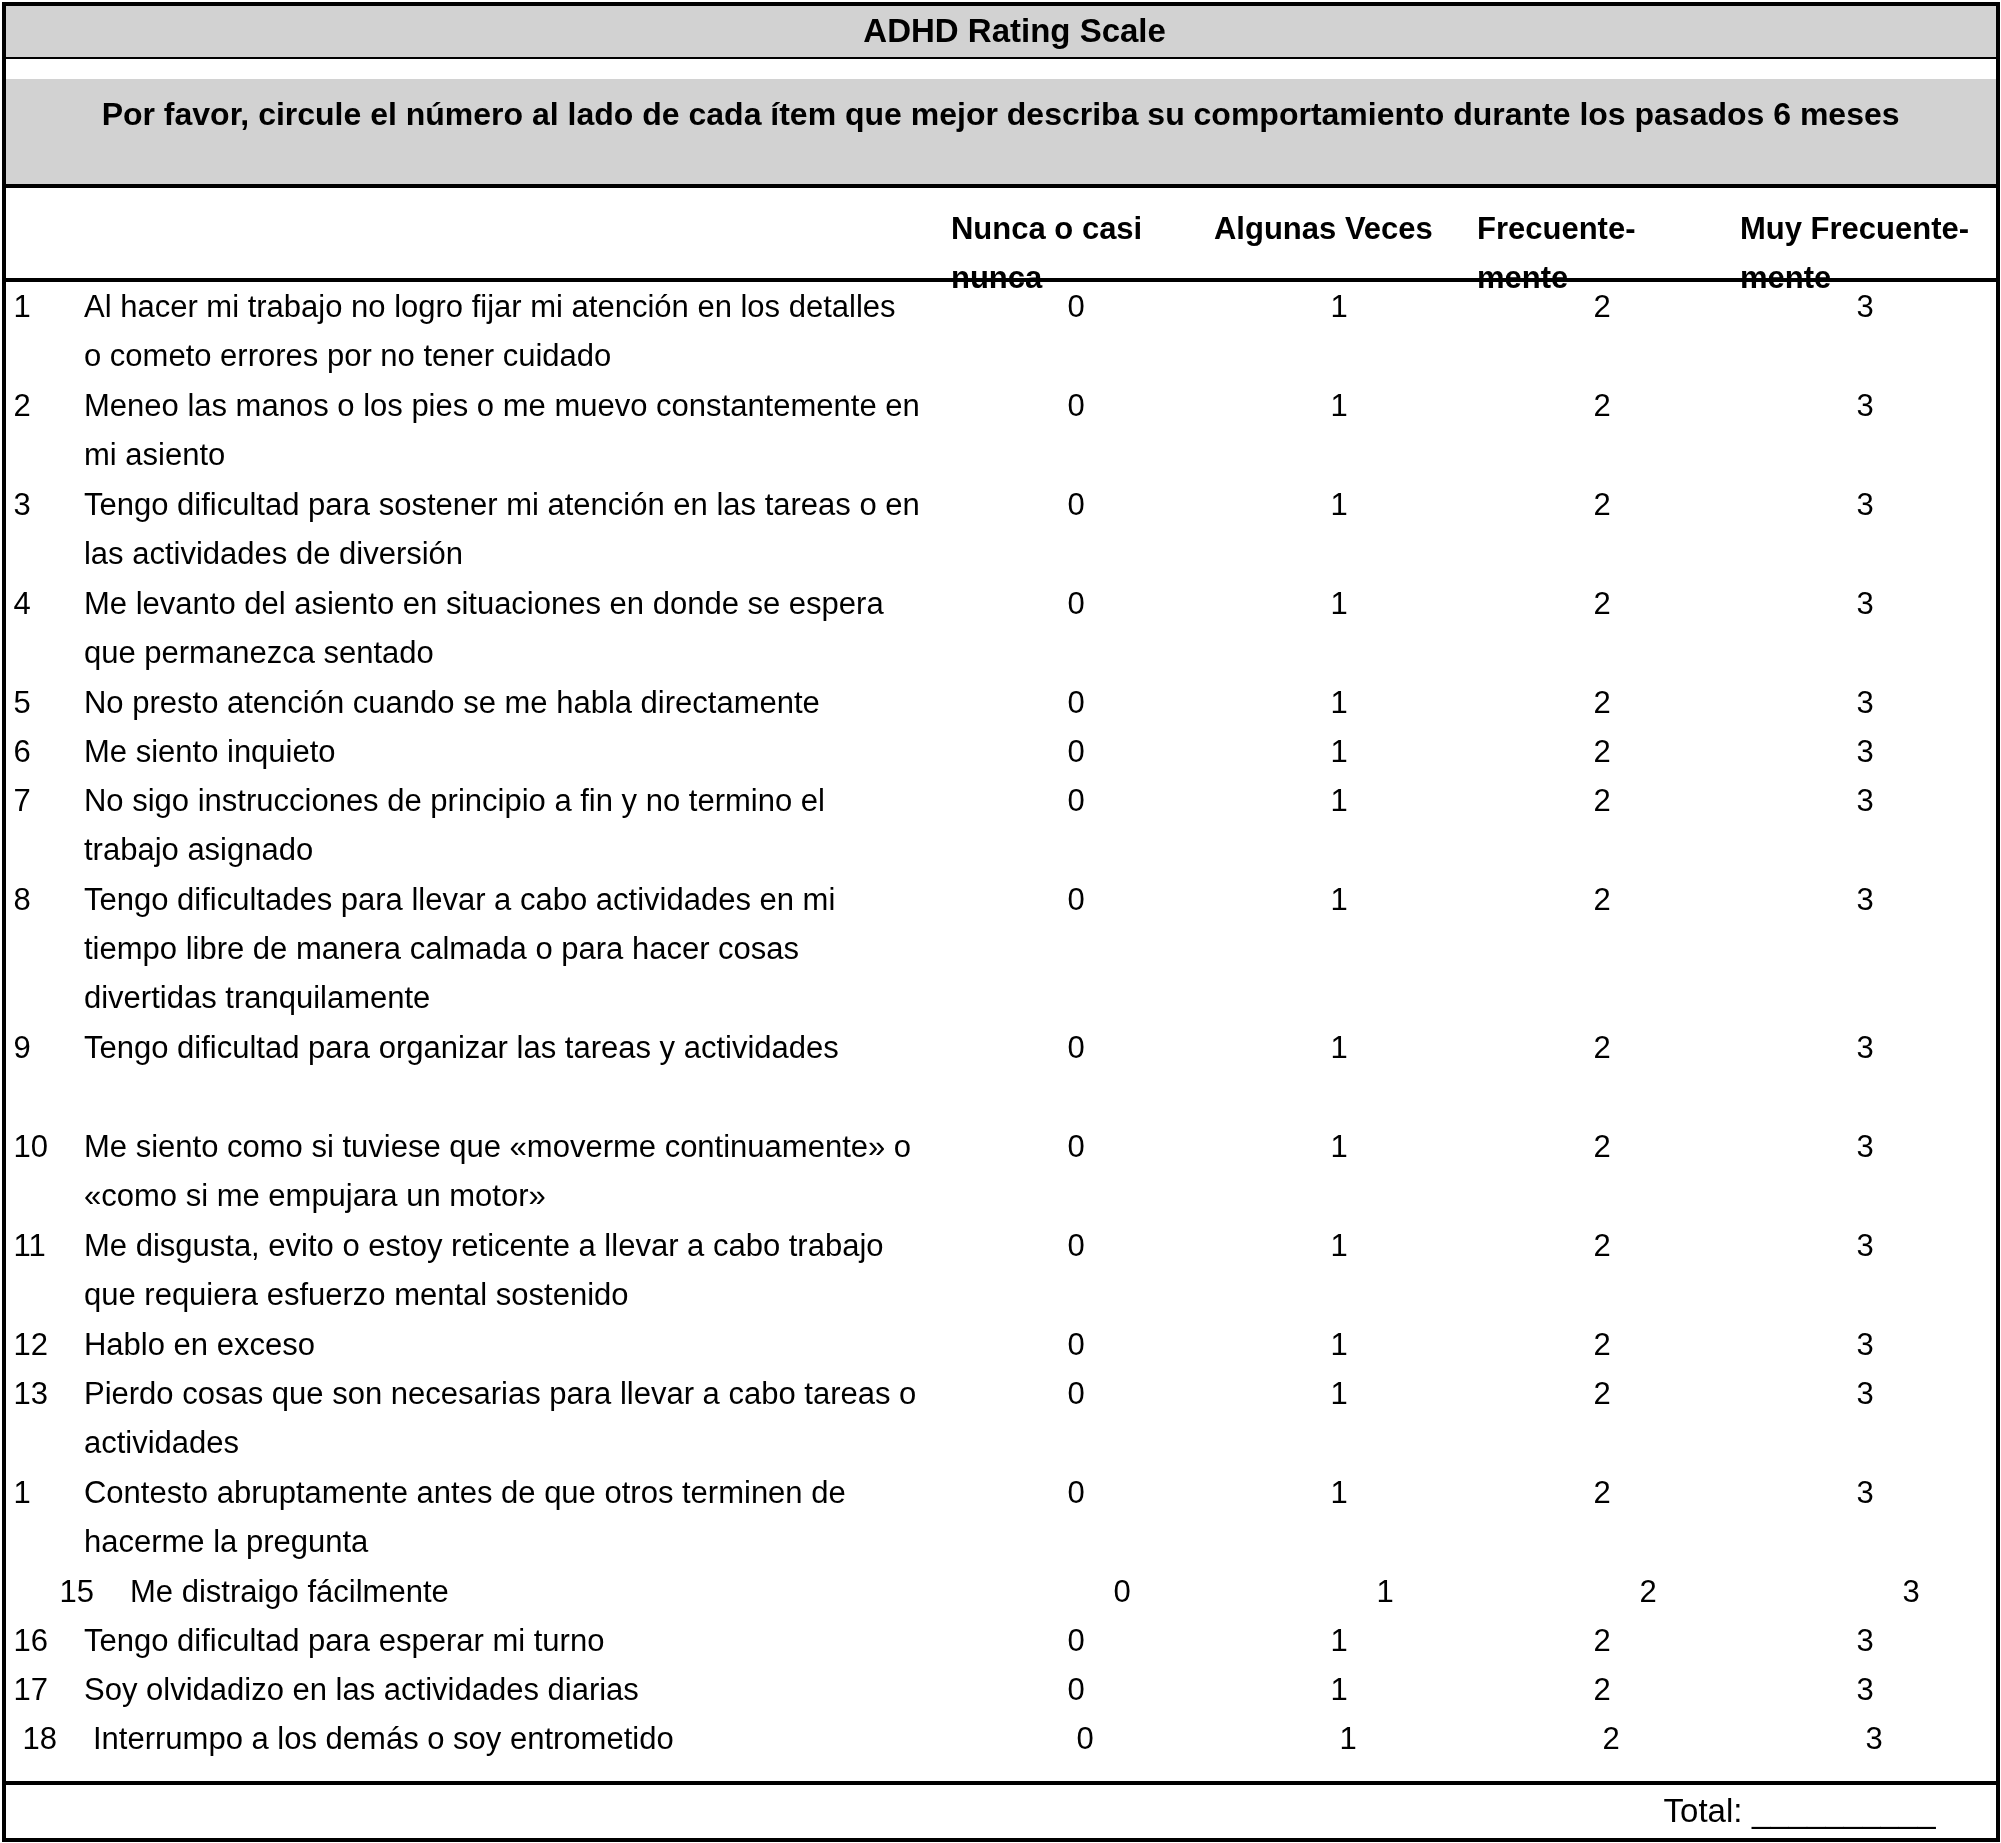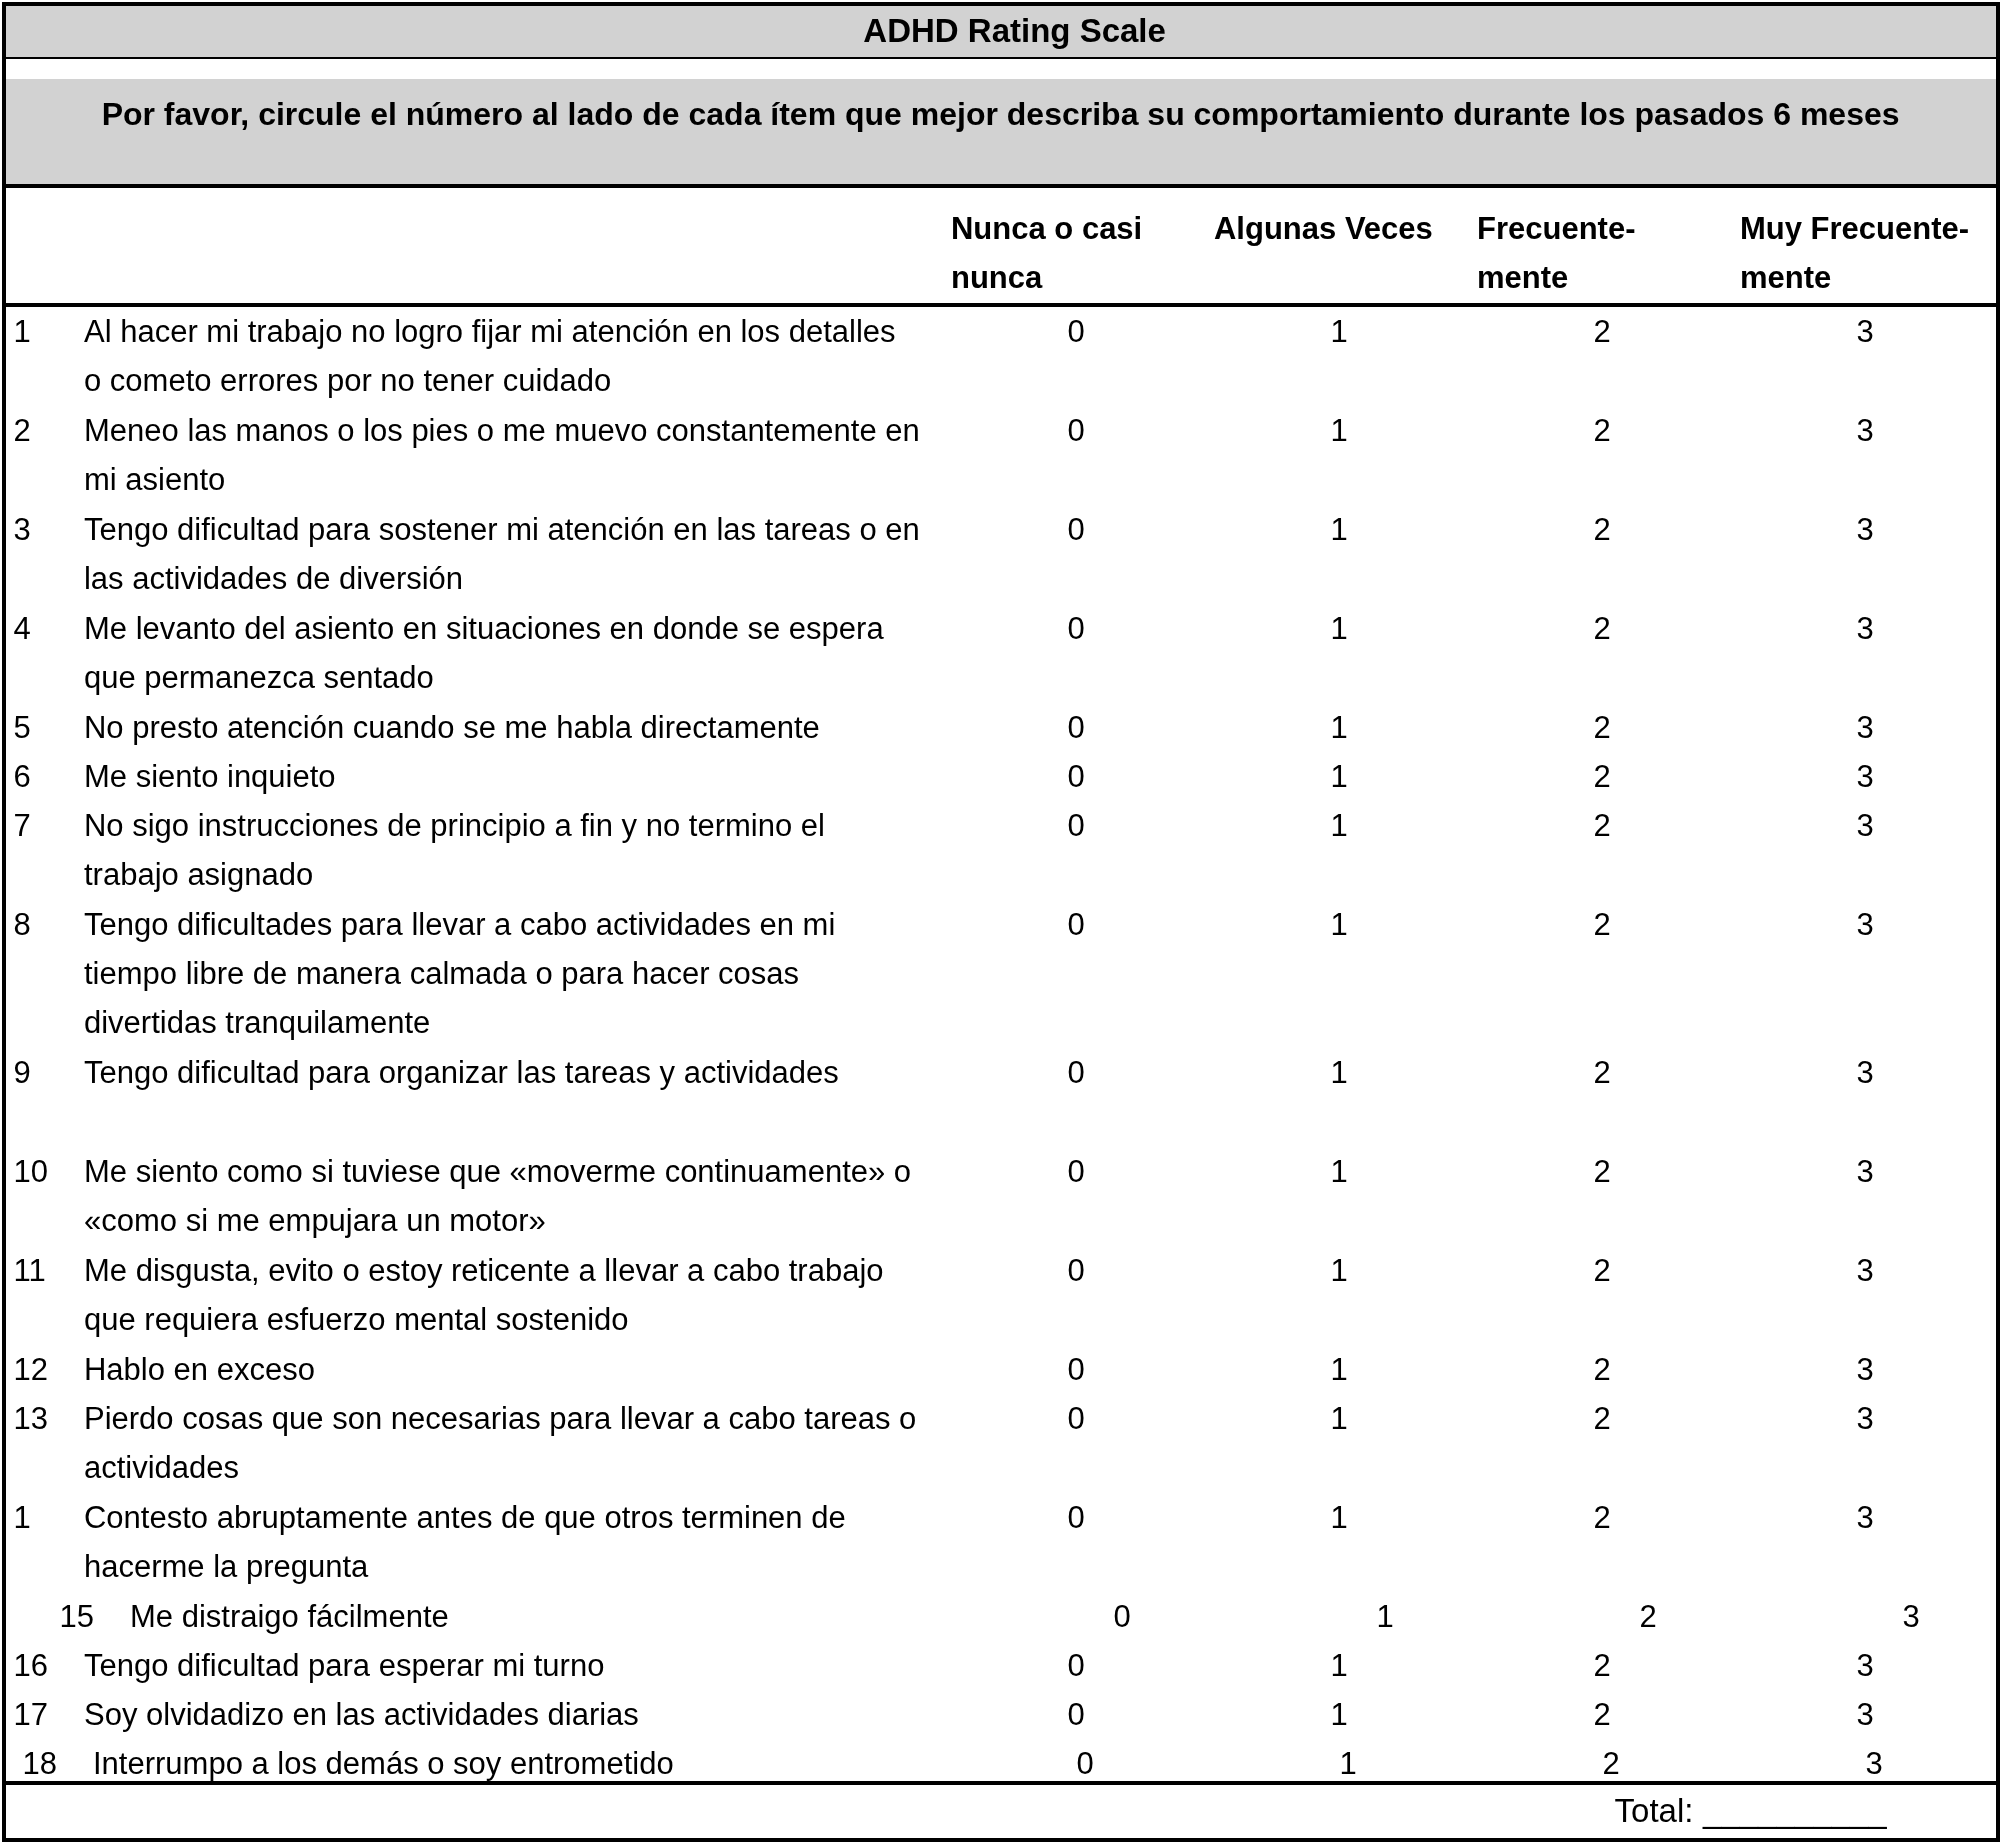--- a/index.html
+++ b/index.html
@@ -36,21 +36,21 @@
     font-weight: bold;
     font-size: 32px;
     padding: 17.6px 32px 0 32px;
     margin-top: 20px;
   }
   .grid-row {
     display: grid;
     grid-template-columns: 72px 867px 263px 263px 263px 263px;
   }
   .header-row {
-    height: 119px;
+    height: 94px;
     border-bottom: 4.8px solid #000;
     font-weight: bold;
     font-size: 31px;
     line-height: 49px;
     padding-top: 16px;
   }
   .header-cell { padding-left: 6.4px; }
   .items { flex: 1; overflow: hidden; }
   .item-row {
     font-size: 31px;
@@ -59,21 +59,21 @@
   .num-cell { padding-left: 8px; }
   .text-cell { padding-left: 6.4px; padding-right: 24px; }
   .rate-cell { text-align: center; }
   .total-row {
     border-top: 4px solid #000;
     height: 57px;
     font-size: 33px;
     display: flex;
     justify-content: flex-end;
     align-items: center;
-    padding-right: 109px;
+    padding-right: 60px;
   }
   .total-row .spacer { display: inline-block; width: 9.6px; }
 </style>
 </head>
 <body>
 
 <div class="page">
 
   <div class="title-bar">ADHD Rating Scale</div>
 

